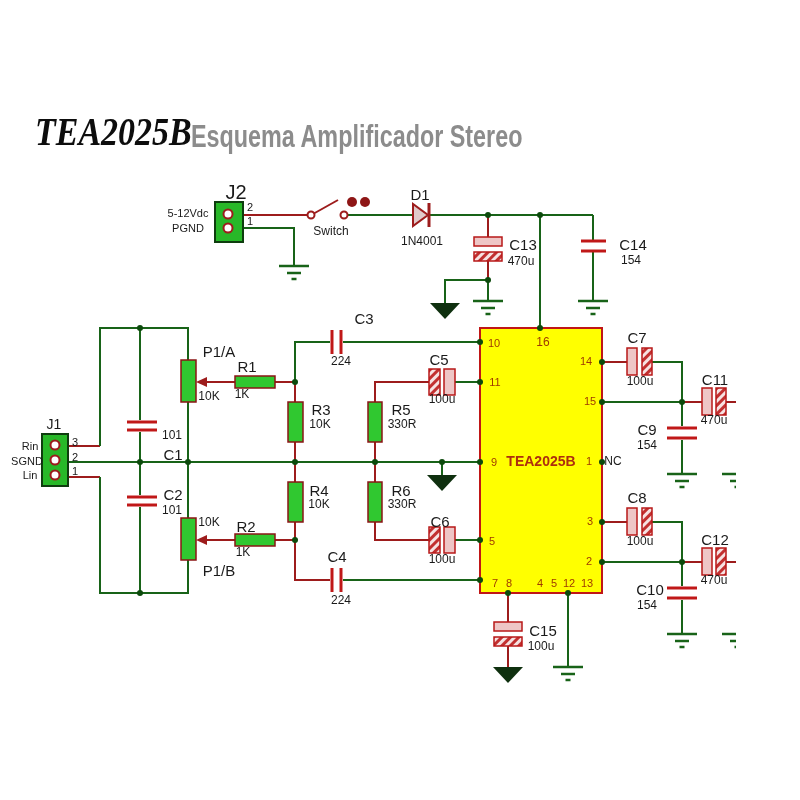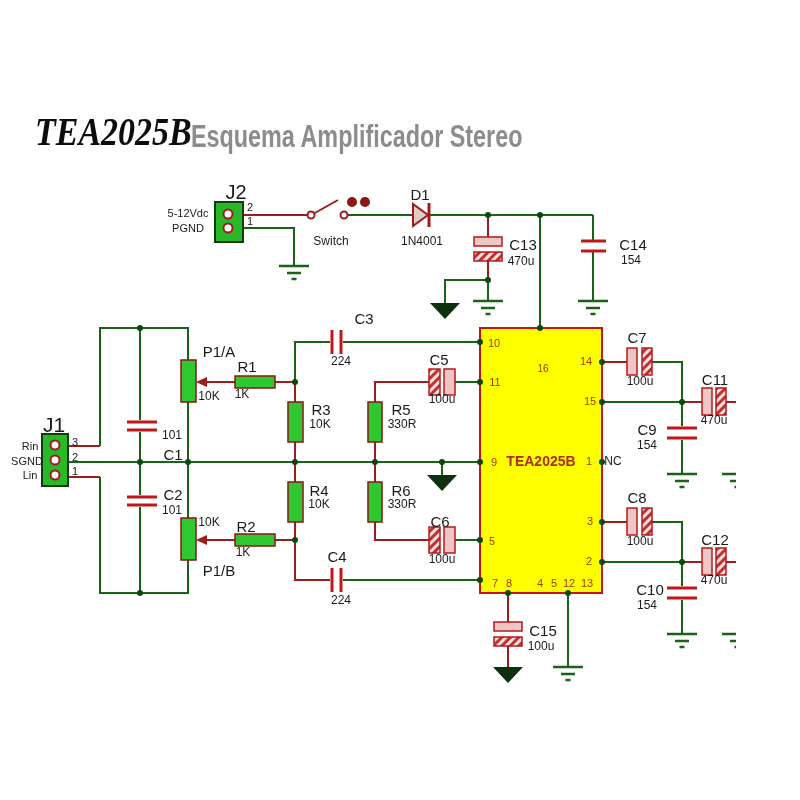--- a/index.html
+++ b/index.html
@@ -218,28 +218,28 @@
       <polygon points="430,303 460,303 445,319" fill="#0F300F"></polygon>
       <polygon points="427,475 457,475 442,491" fill="#0F300F"></polygon>
       <polygon points="493,667 523,667 508,683" fill="#0F300F"></polygon>
     </svg>
   <div id="labels">
       <div class="lbl" style="left: 228px; top: 192px; font-size: 20px; margin-left: 8px;">J2</div>
       <div class="lbl" style="left: 188px; top: 213px; font-size: 11px;">5-12Vdc</div>
       <div class="lbl" style="left: 188px; top: 228px; font-size: 11px;">PGND</div>
       <div class="lbl" style="left: 250px; top: 207px; font-size: 11px;">2</div>
       <div class="lbl" style="left: 250px; top: 221px; font-size: 11px;">1</div>
-      <div class="lbl" style="left: 331px; top: 241px; font-size: 12px;">Switch</div>
+      <div class="lbl" style="left: 331px; top: 231px; font-size: 12px;">Switch</div>
       <div class="lbl" style="left: 420px; top: 194px; font-size: 15px;">D1</div>
       <div class="lbl" style="left: 422px; top: 241px; font-size: 12px;">1N4001</div>
       <div class="lbl" style="left: 523px; top: 244px; font-size: 15px;">C13</div>
       <div class="lbl" style="left: 521px; top: 261px; font-size: 12px;">470u</div>
       <div class="lbl" style="left: 633px; top: 244px; font-size: 15px;">C14</div>
       <div class="lbl" style="left: 631px; top: 260px; font-size: 12px;">154</div>
-      <div class="lbl" style="left: 54px; top: 424px; font-size: 21px;">J1</div>
+      <div class="lbl" style="left: 54px; top: 424px; font-size: 14px;">J1</div>
       <div class="lbl" style="left: 30px; top: 446px; font-size: 11px;">Rin</div>
       <div class="lbl" style="left: 27px; top: 461px; font-size: 11px;">SGND</div>
       <div class="lbl" style="left: 30px; top: 475px; font-size: 11px;">Lin</div>
       <div class="lbl" style="left: 75px; top: 442px; font-size: 11px;">3</div>
       <div class="lbl" style="left: 75px; top: 457px; font-size: 11px;">2</div>
       <div class="lbl" style="left: 75px; top: 471px; font-size: 11px;">1</div>
       <div class="lbl" style="left: 173px; top: 418px; font-size: 15px; margin-top: 36px;">C1</div>
       <div class="lbl" style="left: 172px; top: 435px; font-size: 12px;">101</div>
       <div class="lbl" style="left: 173px; top: 494px; font-size: 15px;">C2</div>
       <div class="lbl" style="left: 172px; top: 510px; font-size: 12px;">101</div>
@@ -266,21 +266,21 @@
       <div class="lbl" style="left: 439px; top: 359px; font-size: 15px;">C5</div>
       <div class="lbl" style="left: 442px; top: 399px; font-size: 12px;">100u</div>
       <div class="lbl" style="left: 440px; top: 521px; font-size: 15px;">C6</div>
       <div class="lbl" style="left: 442px; top: 559px; font-size: 12px;">100u</div>
       <div class="lbl bold" style="left: 541px; top: 461px; font-size: 14px; color: rgb(173, 46, 14);">TEA2025B</div>
       <div class="lbl" style="left: 494px; top: 343px; font-size: 11px; color: rgb(158, 58, 0);">10</div>
       <div class="lbl" style="left: 495px; top: 382px; font-size: 11px; color: rgb(158, 58, 0);">11</div>
       <div class="lbl" style="left: 494px; top: 462px; font-size: 11px; color: rgb(158, 58, 0);">9</div>
       <div class="lbl" style="left: 492px; top: 541px; font-size: 11px; color: rgb(158, 58, 0);">5</div>
       <div class="lbl" style="left: 495px; top: 583px; font-size: 11px; color: rgb(158, 58, 0);">7</div>
-      <div class="lbl" style="left: 543px; top: 342px; font-size: 10px; color: rgb(158, 58, 0); margin-top: 27px;">16</div>
+      <div class="lbl" style="left: 543px; top: 342px; font-size: 12px; color: rgb(158, 58, 0);">16</div>
       <div class="lbl" style="left: 586px; top: 361px; font-size: 11px; color: rgb(158, 58, 0);">14</div>
       <div class="lbl" style="left: 590px; top: 401px; font-size: 11px; color: rgb(158, 58, 0);">15</div>
       <div class="lbl" style="left: 589px; top: 461px; font-size: 11px; color: rgb(158, 58, 0);">1</div>
       <div class="lbl" style="left: 590px; top: 521px; font-size: 11px; color: rgb(158, 58, 0);">3</div>
       <div class="lbl" style="left: 589px; top: 561px; font-size: 11px; color: rgb(158, 58, 0);">2</div>
       <div class="lbl" style="left: 509px; top: 583px; font-size: 11px; color: rgb(158, 58, 0);">8</div>
       <div class="lbl" style="left: 540px; top: 583px; font-size: 11px; color: rgb(158, 58, 0);">4</div>
       <div class="lbl" style="left: 554px; top: 583px; font-size: 11px; color: rgb(158, 58, 0);">5</div>
       <div class="lbl" style="left: 569px; top: 583px; font-size: 11px; color: rgb(158, 58, 0);">12</div>
       <div class="lbl" style="left: 587px; top: 583px; font-size: 11px; color: rgb(158, 58, 0);">13</div>

